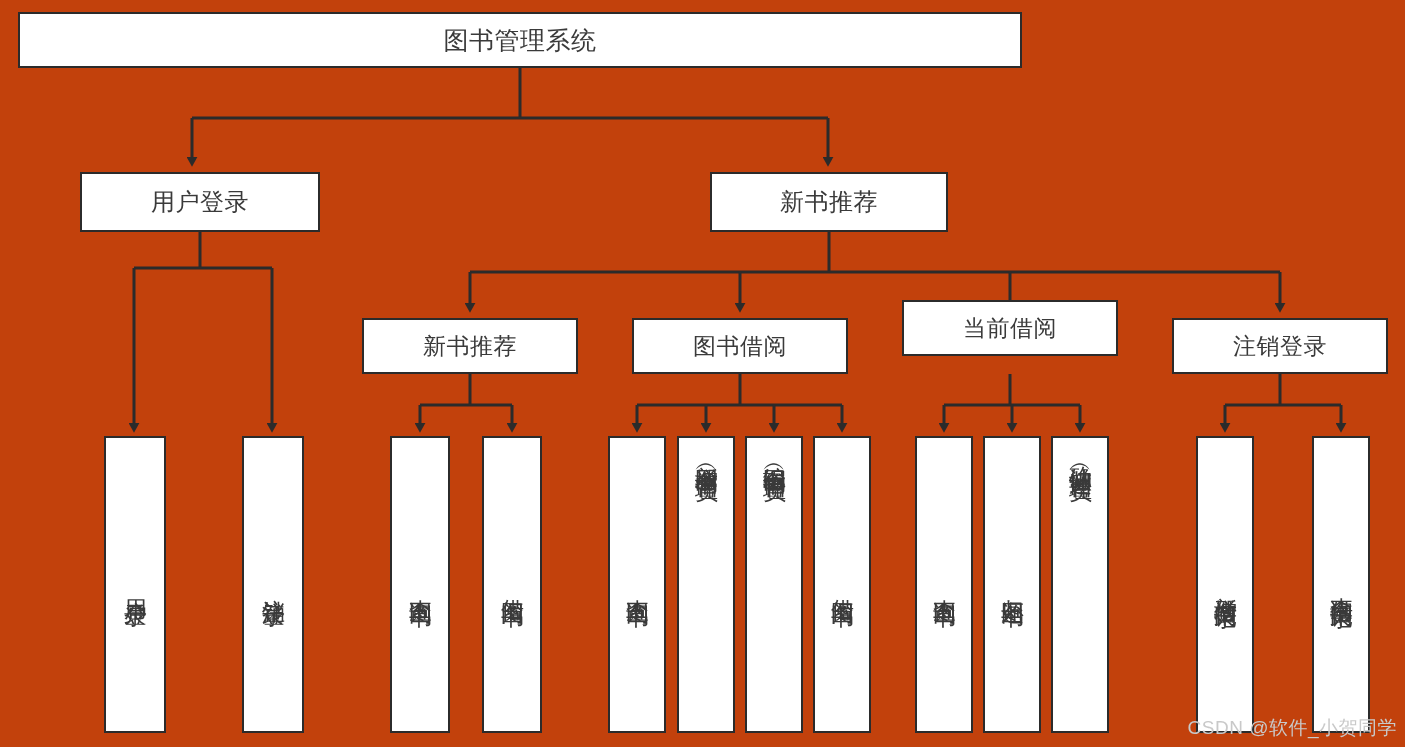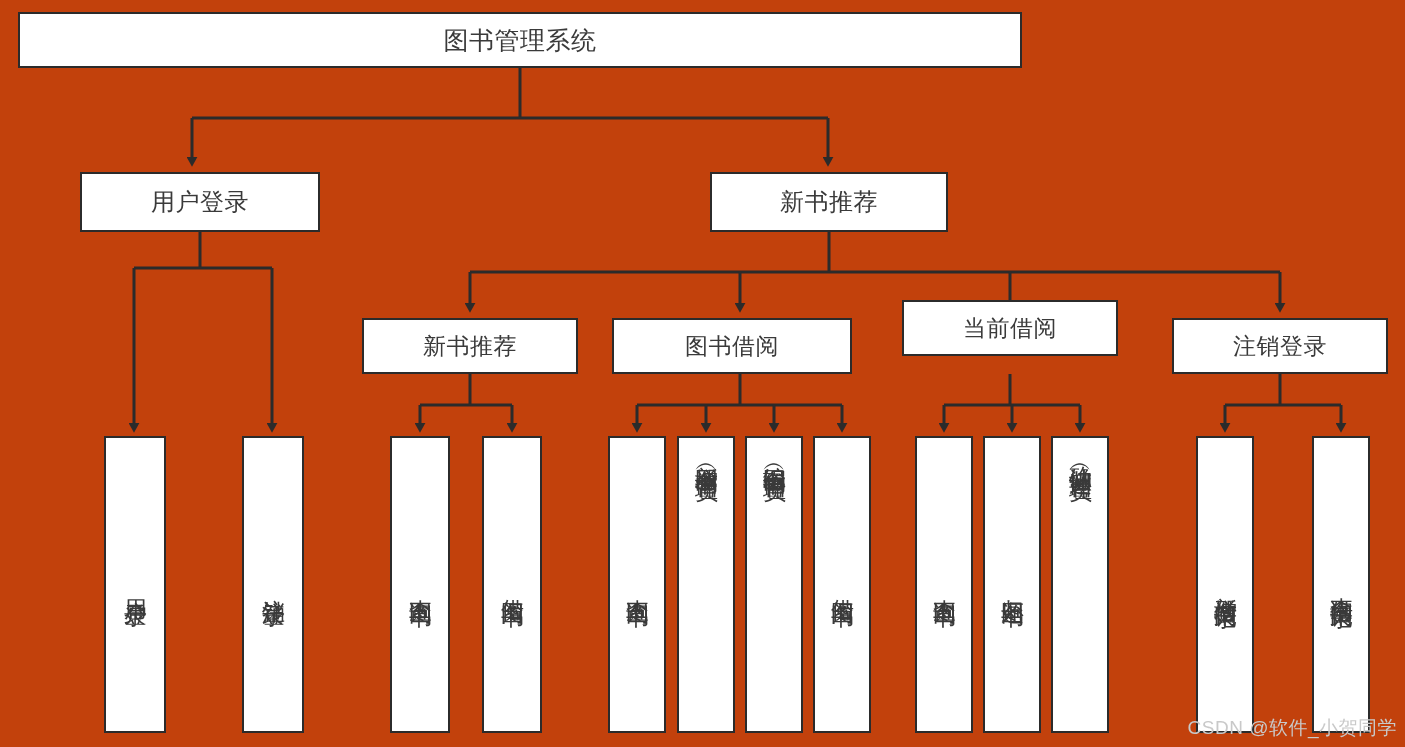--- a/index.html
+++ b/index.html
@@ -133,21 +133,21 @@
   <div class="node l2" style="left:80px; top:172px; width:240px; height:60px;">
     <span>用户登录</span>
   </div>
   <div class="node l2" style="left:710px; top:172px; width:238px; height:60px;">
     <span>新书推荐</span>
   </div>
 
   <div class="node l3" style="left:362px; top:318px; width:216px; height:56px;">
     <span>新书推荐</span>
   </div>
-  <div class="node l3" style="left:612px; top:318px; width:240px; height:56px;">
+  <div class="node l3" style="left:632px; top:318px; width:216px; height:56px;">
     <span>图书借阅</span>
   </div>
   <div class="node l3" style="left:902px; top:300px; width:216px; height:56px;">
     <span>当前借阅</span>
   </div>
   <div class="node l3" style="left:1172px; top:318px; width:216px; height:56px;">
     <span>注销登录</span>
   </div>
 
   <div class="node leaf short" style="left:104px; top:436px; width:62px; height:297px;">

